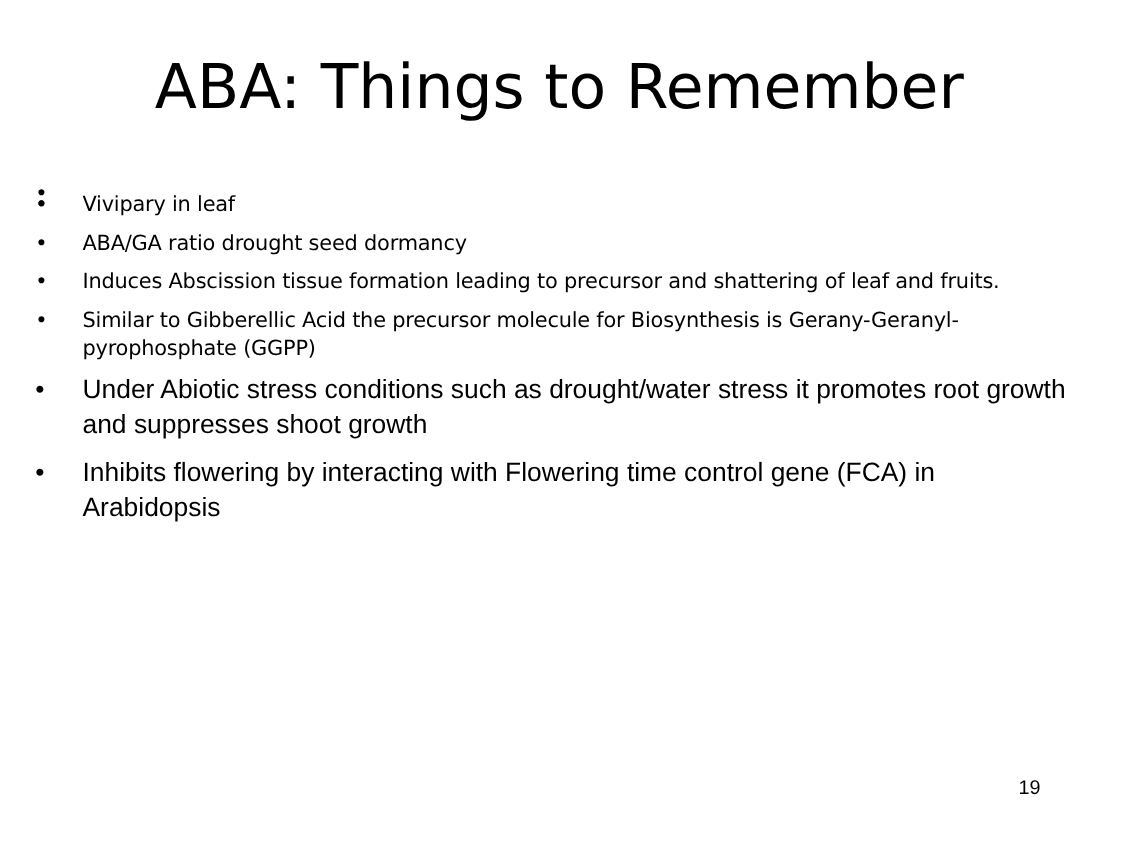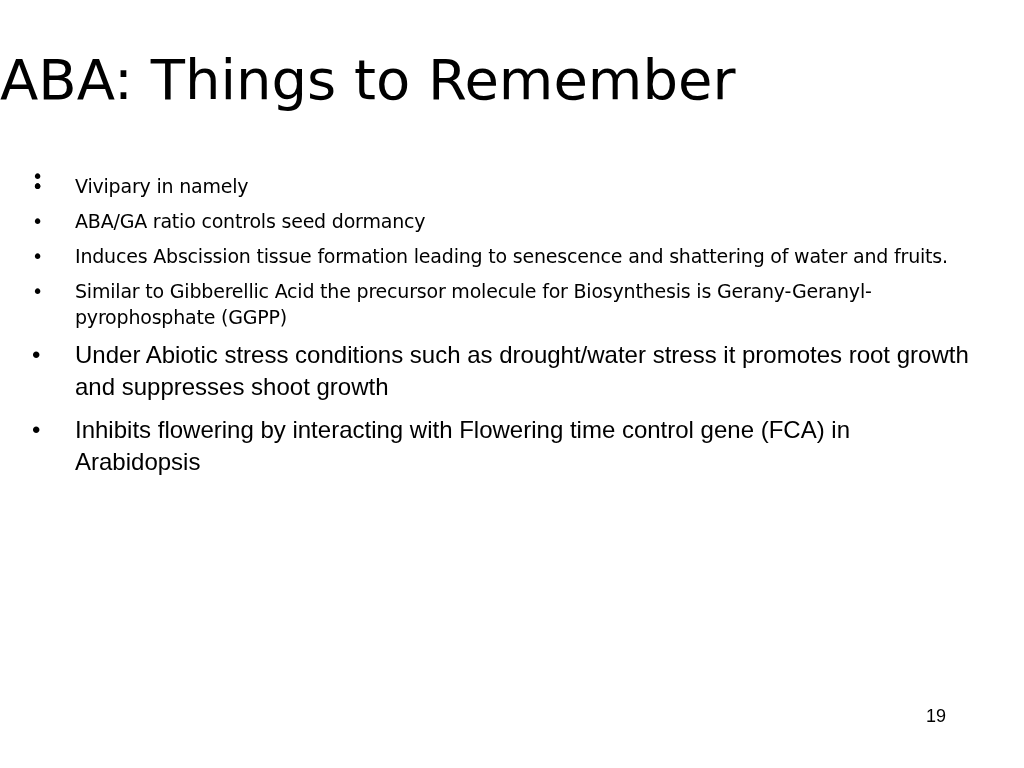--- a/index.html
+++ b/index.html
@@ -12,21 +12,21 @@
       height: 768px;
       position: relative;
       overflow: hidden;
       color: #000000;
     }
     .slide-title {
       position: absolute;
       left: 0;
       top: 40px;
       width: 1017px;
-      text-align: left;
+      text-align: center;
       font-family: "DejaVu Sans", sans-serif;
       font-size: 56px;
       line-height: 80px;
       letter-spacing: 0px;
       margin: 0;
       font-weight: normal;
     }
     .bullets {
       position: absolute;
       left: 32px;
@@ -76,29 +76,29 @@
 
 <ul class="bullets">
   <li class="bullet small first">
     <span class="dot">•</span>
   </li>
   <li class="bullet small">
     <span class="dot">•</span>
   </li>
   <li class="bullet small">
     <span class="dot">•</span>
-    <span>Vivipary in namely</span>
+    <span>Vivipary in leaf</span>
   </li>
   <li class="bullet small">
     <span class="dot">•</span>
-    <span>ABA/GA ratio controls seed dormancy</span>
+    <span>ABA/GA ratio drought seed dormancy</span>
   </li>
   <li class="bullet small">
     <span class="dot">•</span>
-    <span>Induces Abscission tissue formation leading to senescence and shattering of water and fruits.</span>
+    <span>Induces Abscission tissue formation leading to precursor and shattering of leaf and fruits.</span>
   </li>
   <li class="bullet small">
     <span class="dot">•</span>
     <span>Similar to Gibberellic Acid the precursor molecule for Biosynthesis is Gerany-Geranyl-pyrophosphate (GGPP)</span>
   </li>
   <li class="bullet large">
     <span class="dot">•</span>
     <span>Under Abiotic stress conditions such as drought/water stress it promotes root growth and suppresses shoot growth</span>
   </li>
   <li class="bullet large">

